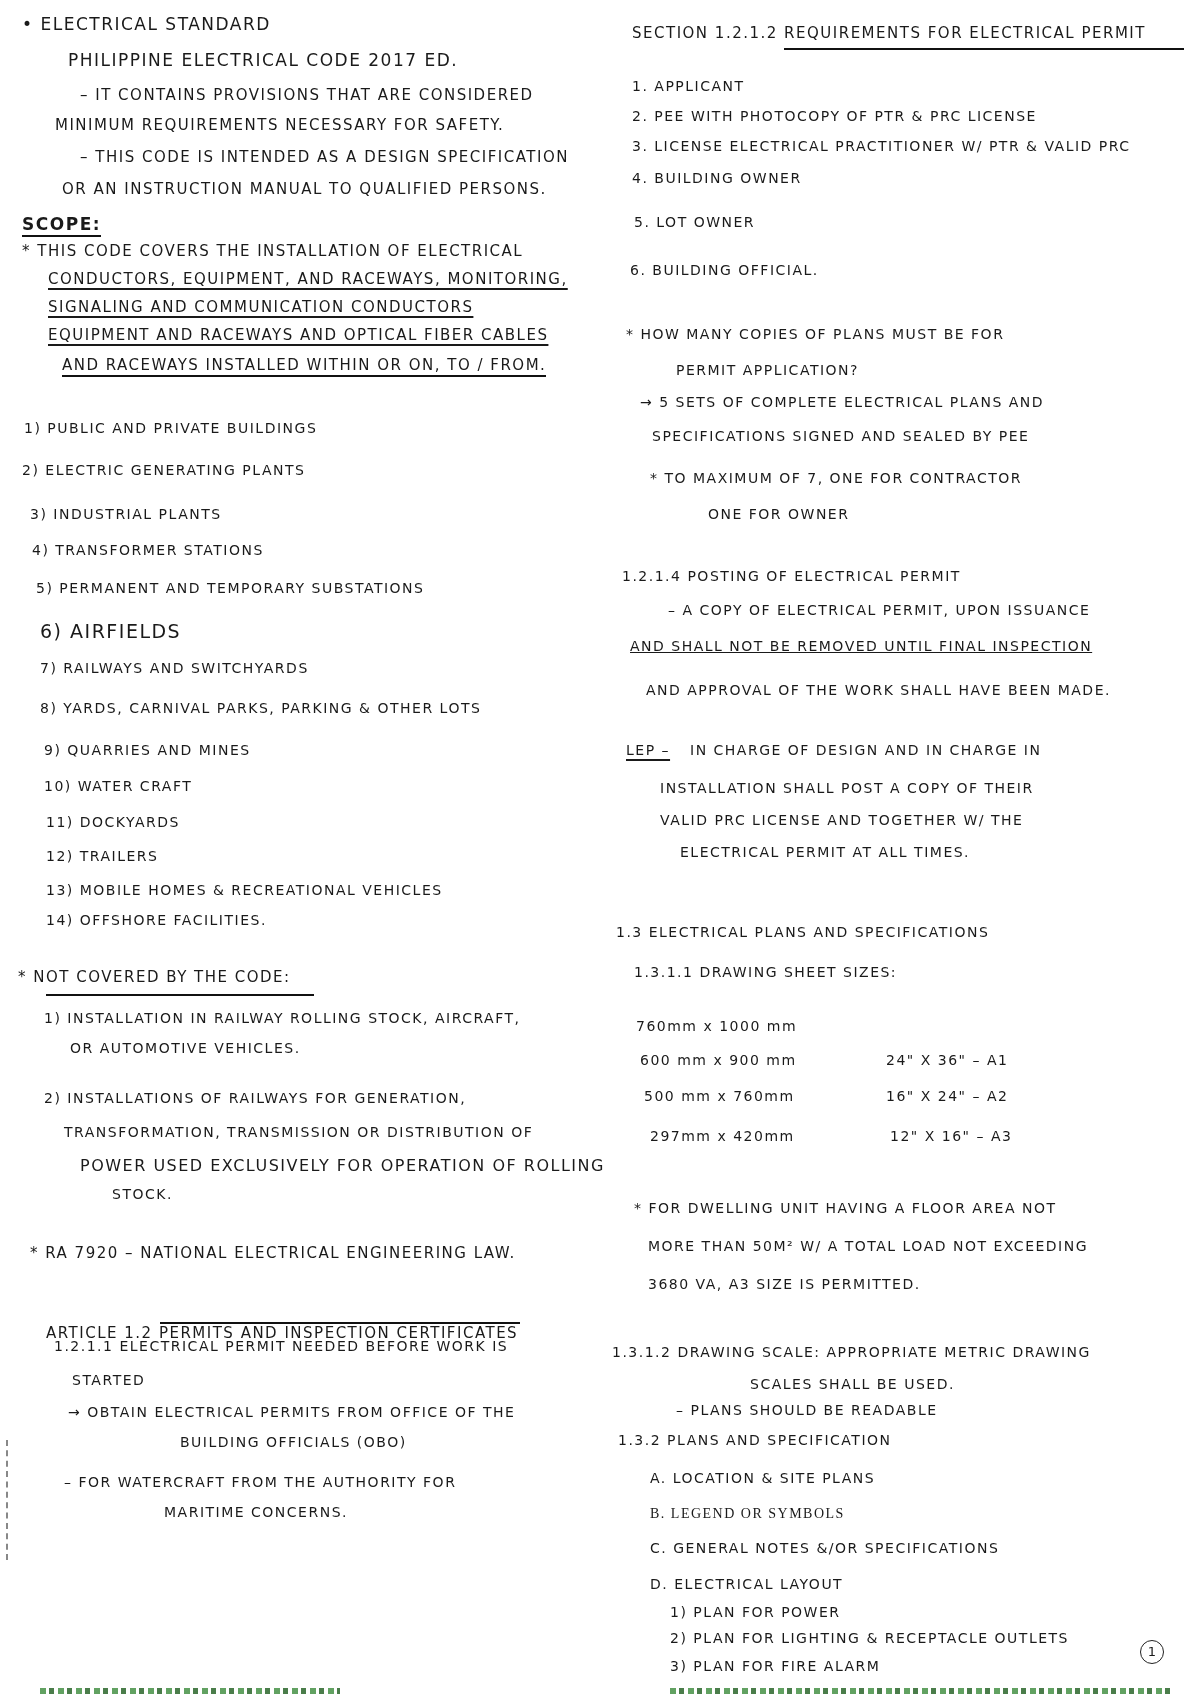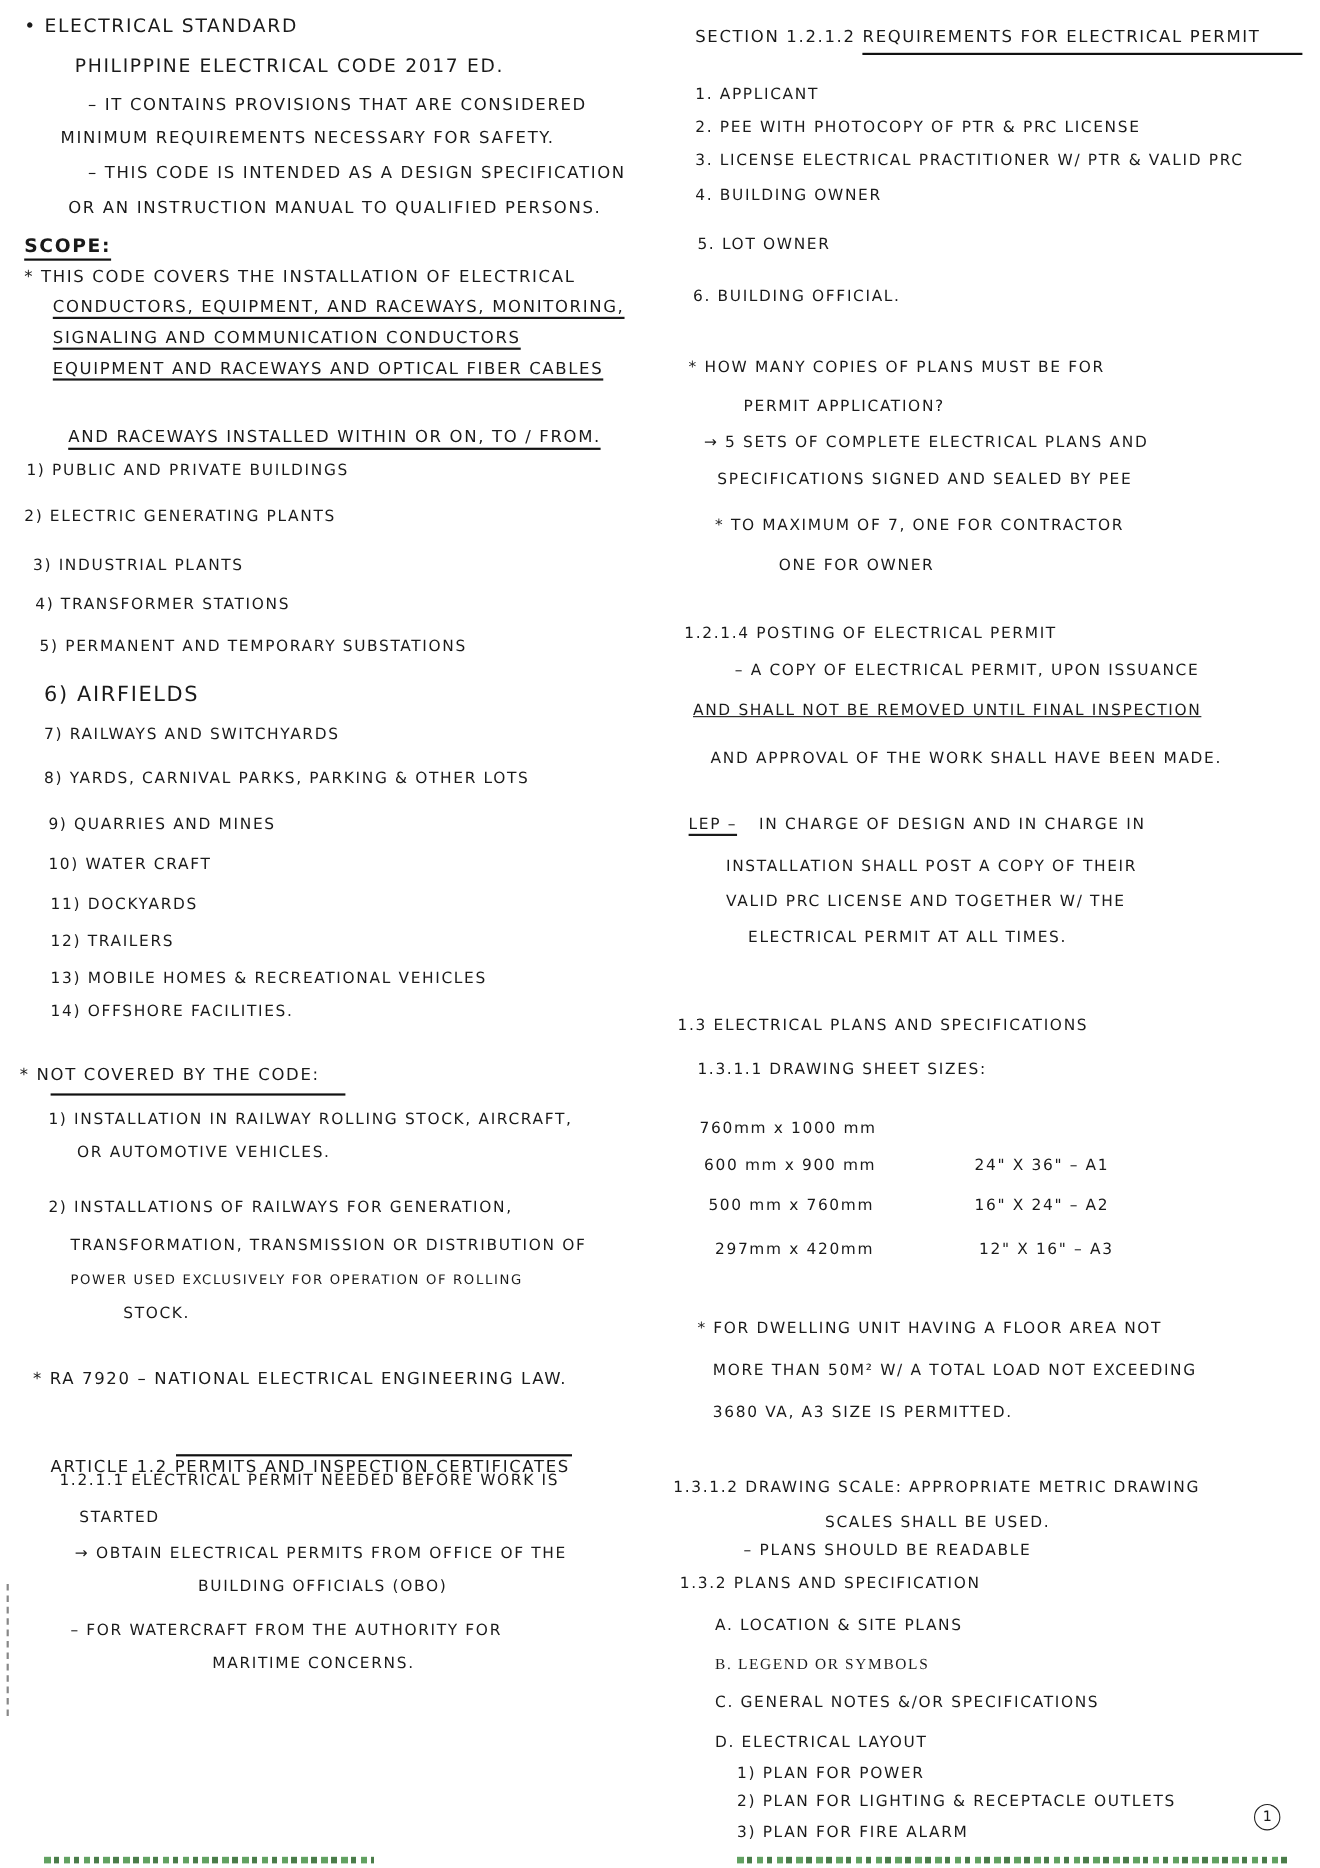--- a/index.html
+++ b/index.html
@@ -43,21 +43,21 @@
     <div class="line" style="left:80px;top:86px;font-size:15px;">– It contains provisions that are considered</div>
     <div class="line" style="left:55px;top:116px;font-size:15px;">minimum requirements necessary for safety.</div>
     <div class="line" style="left:80px;top:148px;font-size:15px;">– This code is intended as a design specification</div>
     <div class="line" style="left:62px;top:180px;font-size:15px;">or an instruction manual to qualified persons.</div>
 
     <div class="line ul" style="left:22px;top:214px;font-weight:bold;">Scope:</div>
     <div class="line" style="left:22px;top:242px;font-size:15px;">* This code covers the installation of electrical</div>
     <div class="line ul-thin" style="left:48px;top:270px;font-size:15px;">conductors, equipment, and raceways, monitoring,</div>
     <div class="line ul-thin" style="left:48px;top:298px;font-size:15px;">signaling and communication conductors</div>
     <div class="line ul-thin" style="left:48px;top:326px;font-size:15px;">equipment and raceways and optical fiber cables</div>
-    <div class="line ul" style="left:62px;top:356px;font-size:15px;margin-top:32px;">and raceways installed within or on, to / from.</div>
+    <div class="line ul" style="left:62px;top:356px;font-size:15px;">and raceways installed within or on, to / from.</div>
 
     <div class="line" style="left:24px;top:420px;font-size:14px;">1) Public and private buildings</div>
     <div class="line" style="left:22px;top:462px;font-size:14px;">2) Electric generating plants</div>
     <div class="line" style="left:30px;top:506px;font-size:14px;">3) Industrial plants</div>
     <div class="line" style="left:32px;top:542px;font-size:14px;">4) Transformer stations</div>
     <div class="line" style="left:36px;top:580px;font-size:14px;">5) Permanent and temporary substations</div>
     <div class="line" style="left:40px;top:620px;font-size:19px;">6) Airfields</div>
     <div class="line" style="left:40px;top:660px;font-size:14px;">7) Railways and switchyards</div>
     <div class="line" style="left:40px;top:700px;font-size:14px;">8) Yards, carnival parks, parking &amp; other lots</div>
     <div class="line" style="left:44px;top:742px;font-size:14px;">9) Quarries and mines</div>
@@ -66,32 +66,32 @@
     <div class="line" style="left:46px;top:848px;font-size:14px;">12) Trailers</div>
     <div class="line" style="left:46px;top:882px;font-size:14px;">13) Mobile homes &amp; recreational vehicles</div>
     <div class="line" style="left:46px;top:912px;font-size:14px;">14) Offshore facilities.</div>
 
     <div class="line" style="left:18px;top:968px;font-size:15px;">* Not covered by the code:</div>
     <div class="hr" style="left:46px;top:994px;width:268px;"></div>
     <div class="line" style="left:44px;top:1010px;font-size:14px;">1) Installation in railway rolling stock, aircraft,</div>
     <div class="line" style="left:70px;top:1040px;font-size:14px;">or automotive vehicles.</div>
     <div class="line" style="left:44px;top:1090px;font-size:14px;">2) Installations of railways for generation,</div>
     <div class="line" style="left:64px;top:1124px;font-size:14px;">transformation, transmission or distribution of</div>
-    <div class="line" style="left:64px;top:1156px;font-size:12px;">power used exclusively for operation of rolling</div>
+    <div class="line" style="left:80px;top:1156px;font-size:16px;">power used exclusively for operation of rolling</div>
     <div class="line" style="left:112px;top:1186px;font-size:14px;">stock.</div>
 
     <div class="line" style="left:30px;top:1244px;font-size:15px;">* RA 7920 – National Electrical Engineering Law.</div>
     <div class="line" style="left:46px;top:1324px;font-size:15px;">Article 1.2 Permits and Inspection Certificates</div>
     <div class="hr" style="left:160px;top:1322px;width:360px;"></div>
     <div class="line" style="left:54px;top:1338px;font-size:14px;">1.2.1.1 Electrical permit needed before work is</div>
     <div class="line" style="left:72px;top:1372px;font-size:14px;">started</div>
     <div class="line" style="left:68px;top:1404px;font-size:14px;">→ Obtain electrical permits from office of the</div>
     <div class="line" style="left:180px;top:1434px;font-size:14px;">Building Officials (OBO)</div>
     <div class="line" style="left:64px;top:1474px;font-size:14px;">– For watercraft from the authority for</div>
-    <div class="line" style="left:164px;top:1504px;font-size:14px;margin-left:29px;">maritime concerns.</div>
+    <div class="line" style="left:164px;top:1504px;font-size:14px;">maritime concerns.</div>
 
     <div class="margin-marks"></div>
   </div>
 
   <div>
     <div class="line" style="left:632px;top:24px;font-size:15px;">Section 1.2.1.2 Requirements for Electrical Permit</div>
     <div class="hr" style="left:784px;top:48px;width:400px;"></div>
 
     <div class="line" style="left:632px;top:78px;font-size:14px;">1. Applicant</div>
     <div class="line" style="left:632px;top:108px;font-size:14px;">2. PEE with photocopy of PTR &amp; PRC license</div>

